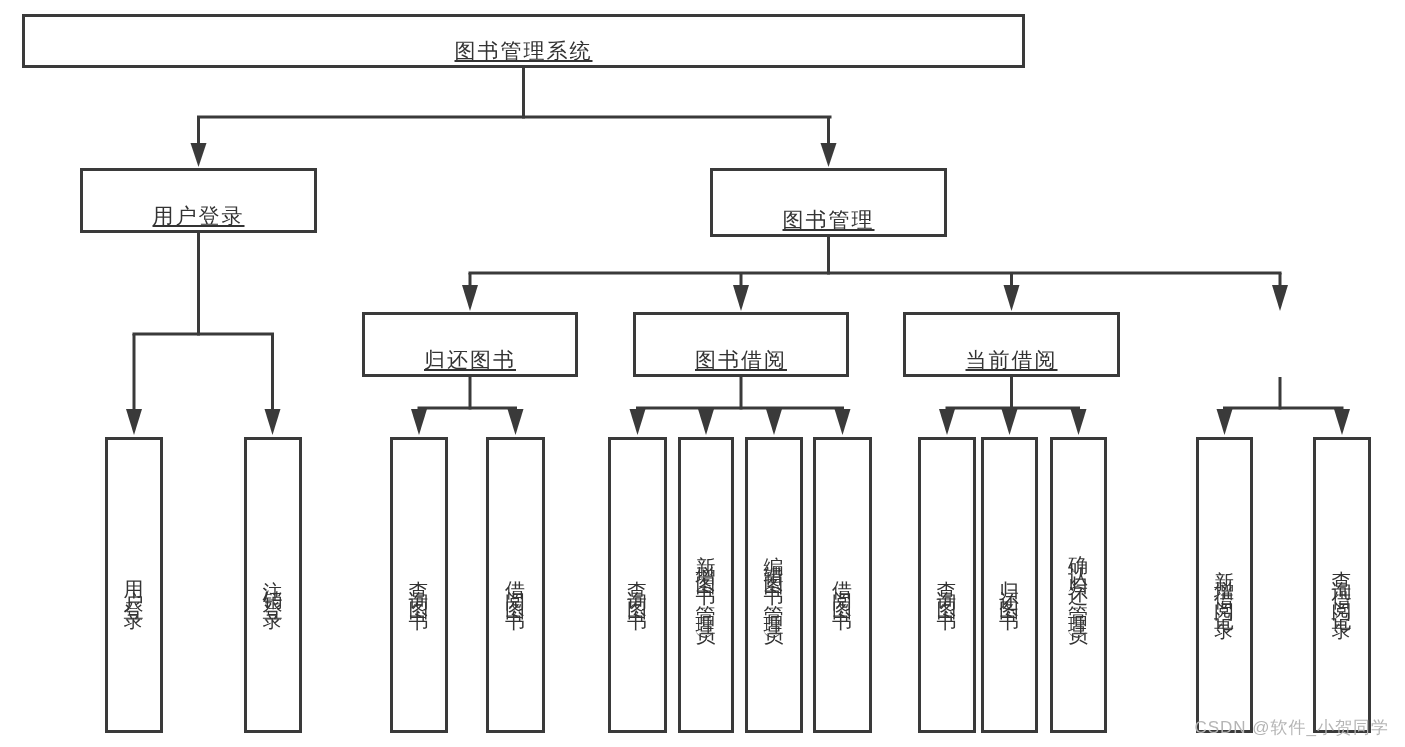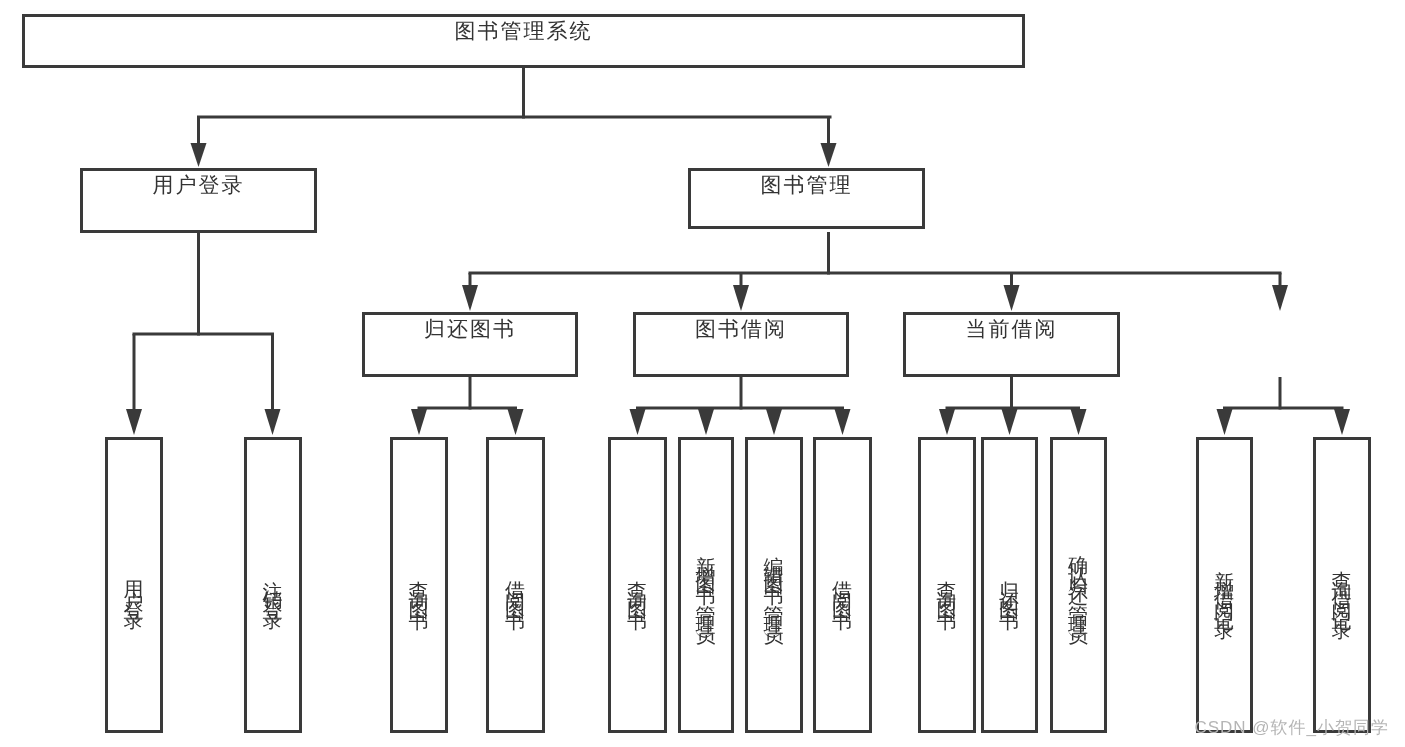--- a/index.html
+++ b/index.html
@@ -16,21 +16,21 @@
     overflow:hidden;
     font-family:"Liberation Sans", sans-serif;
     color:var(--text);
   }
   #wires{position:absolute;left:0;top:0;width:1405px;height:747px;color:var(--line);}
   .hnode{
     position:absolute;
     box-sizing:border-box;
     border:3px solid var(--line);
     background:#fff;
-    display:flex;align-items:flex-start;justify-content:center;
+    display:flex;align-items:flex-end;justify-content:center;text-decoration:underline;
   }
   .hnode span{
     font-size:21px;
     letter-spacing:2px;
     color:var(--text);
     white-space:nowrap;
   }
   .vnode{
     position:absolute;
     box-sizing:border-box;
@@ -117,21 +117,21 @@
     </g>
   </svg>
 
   <div class="hnode" style="left:22px;top:14px;width:1003px;height:54px">
     <span>图书管理系统</span>
   </div>
 
   <div class="hnode" style="left:80px;top:168px;width:237px;height:65px">
     <span>用户登录</span>
   </div>
-  <div class="hnode" style="left:688px;top:168px;width:237px;height:61px">
+  <div class="hnode" style="left:710px;top:168px;width:237px;height:69px">
     <span>图书管理</span>
   </div>
 
   <div class="hnode" style="left:362px;top:312px;width:216px;height:65px">
     <span>归还图书</span>
   </div>
   <div class="hnode" style="left:903px;top:312px;width:217px;height:65px">
     <span>当前借阅</span>
   </div>
   <div class="hnode" style="left:633px;top:312px;width:216px;height:65px">

